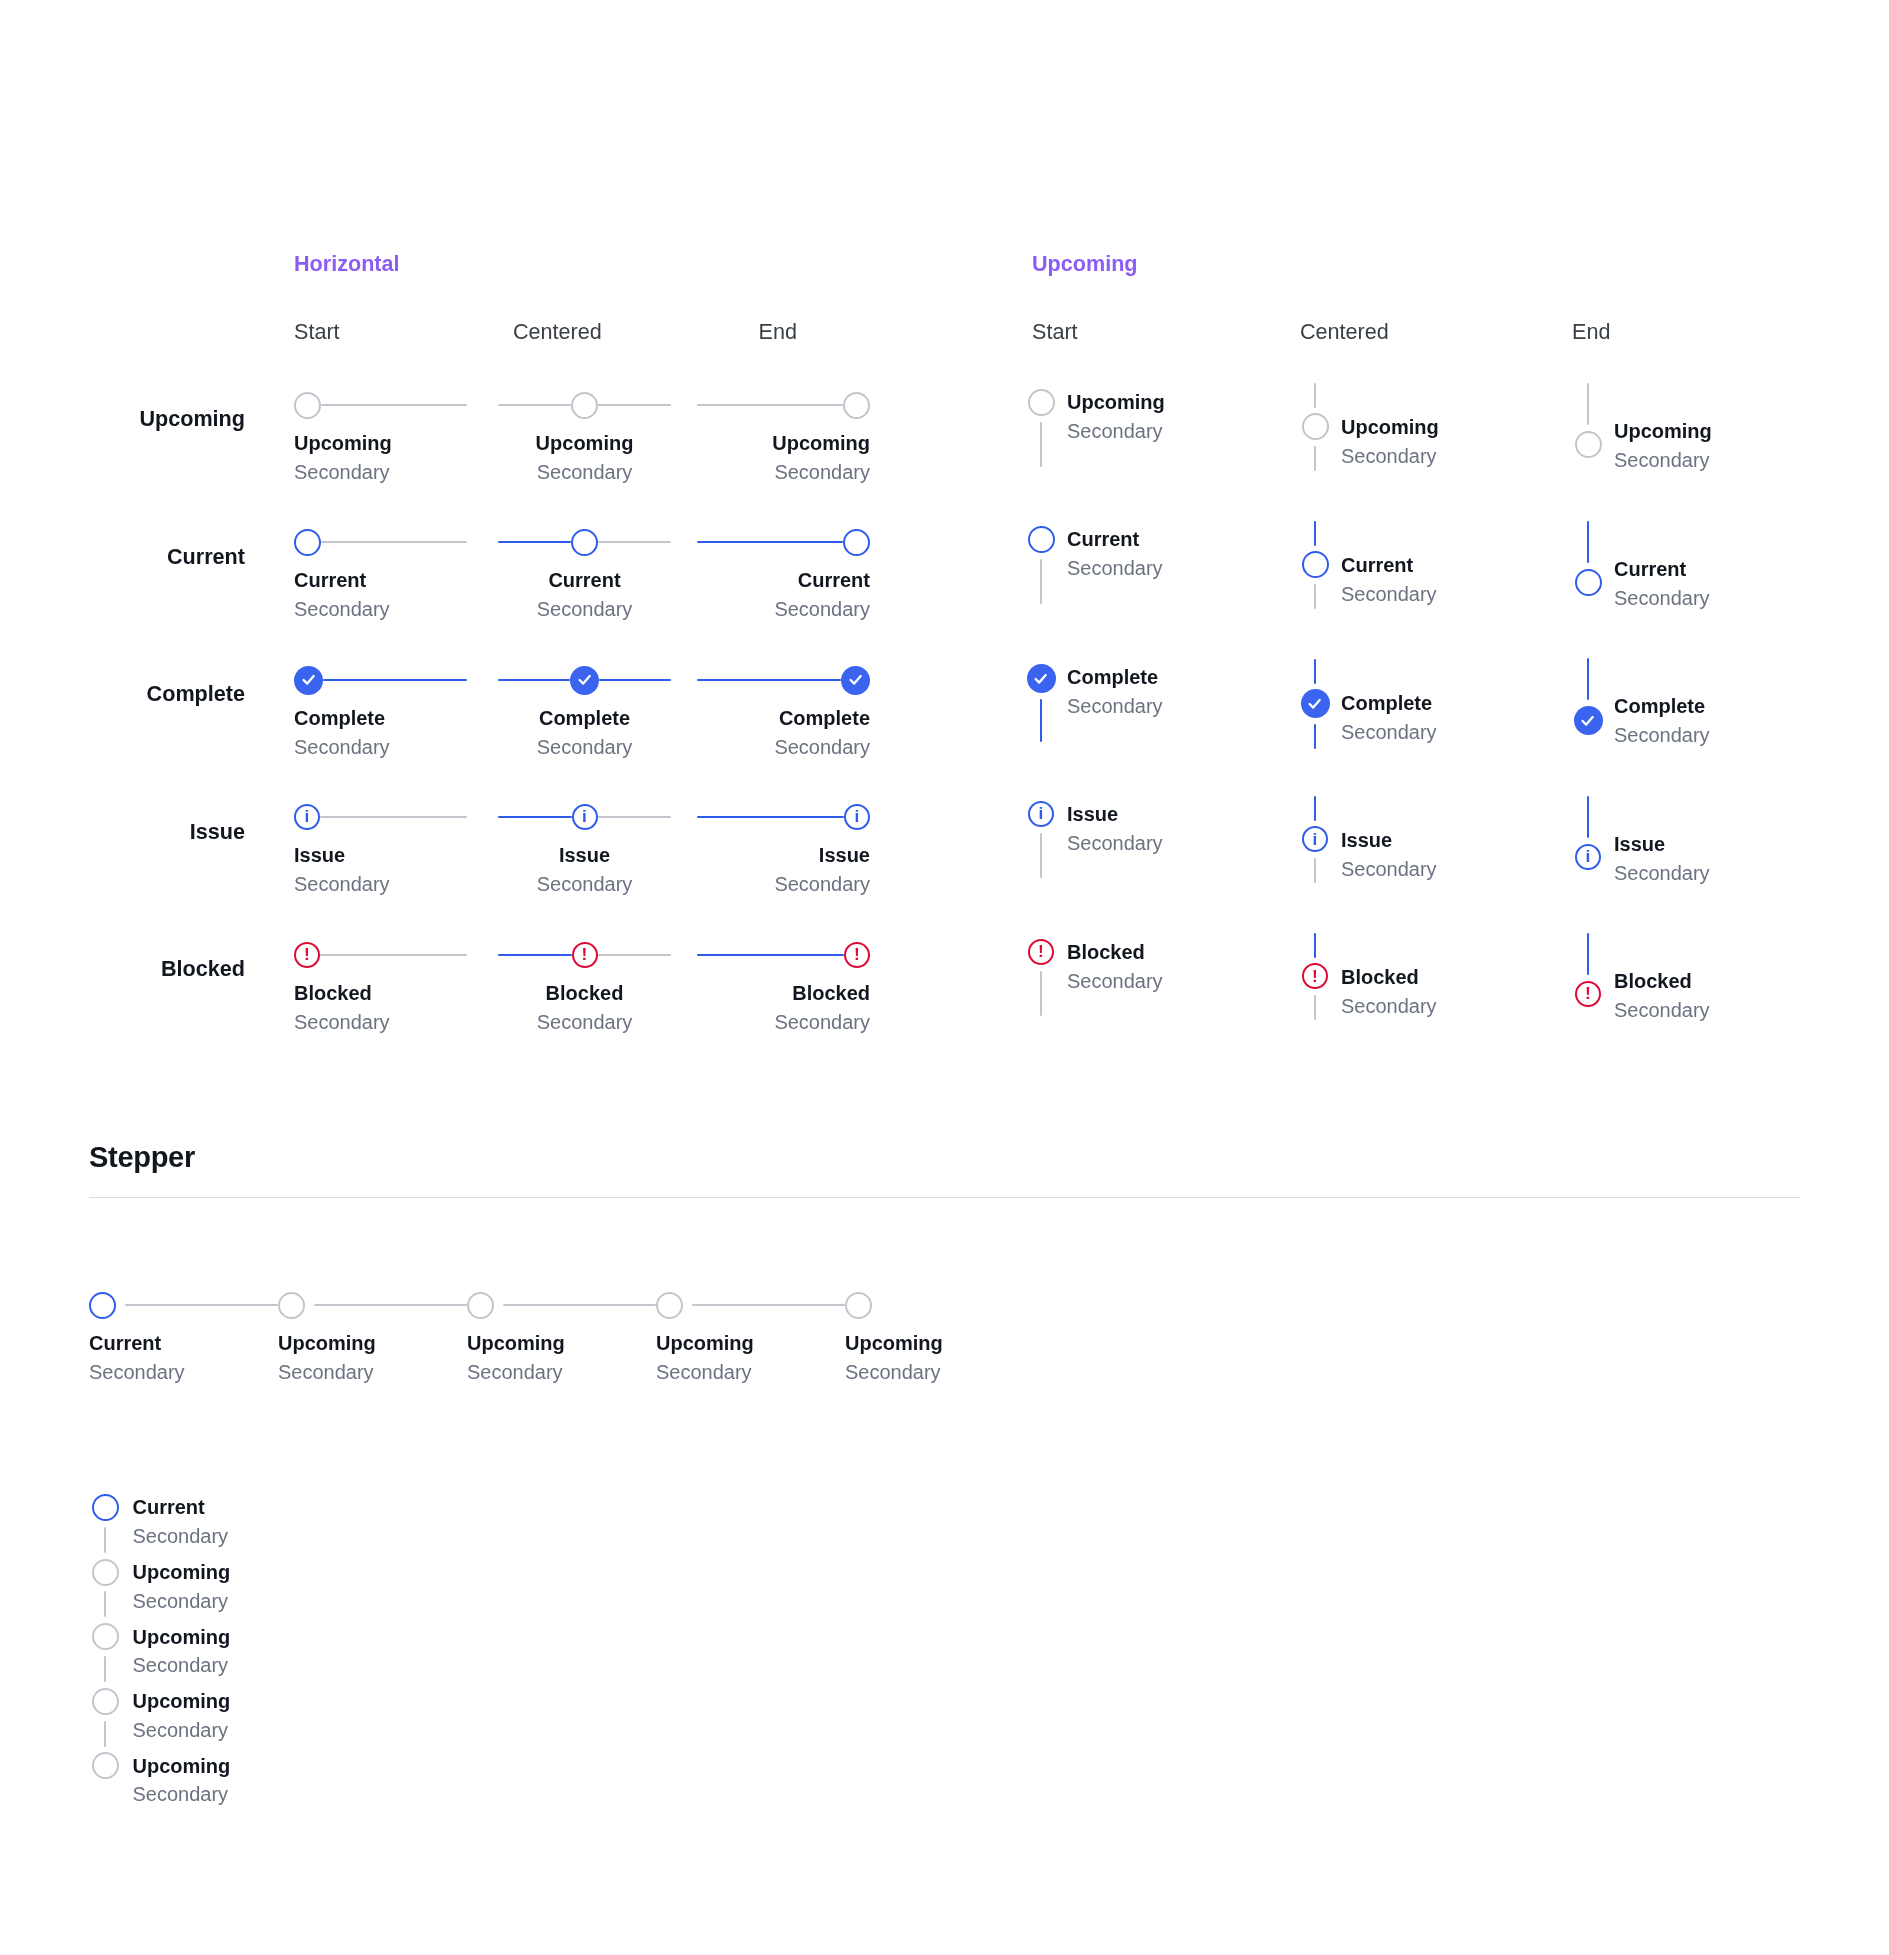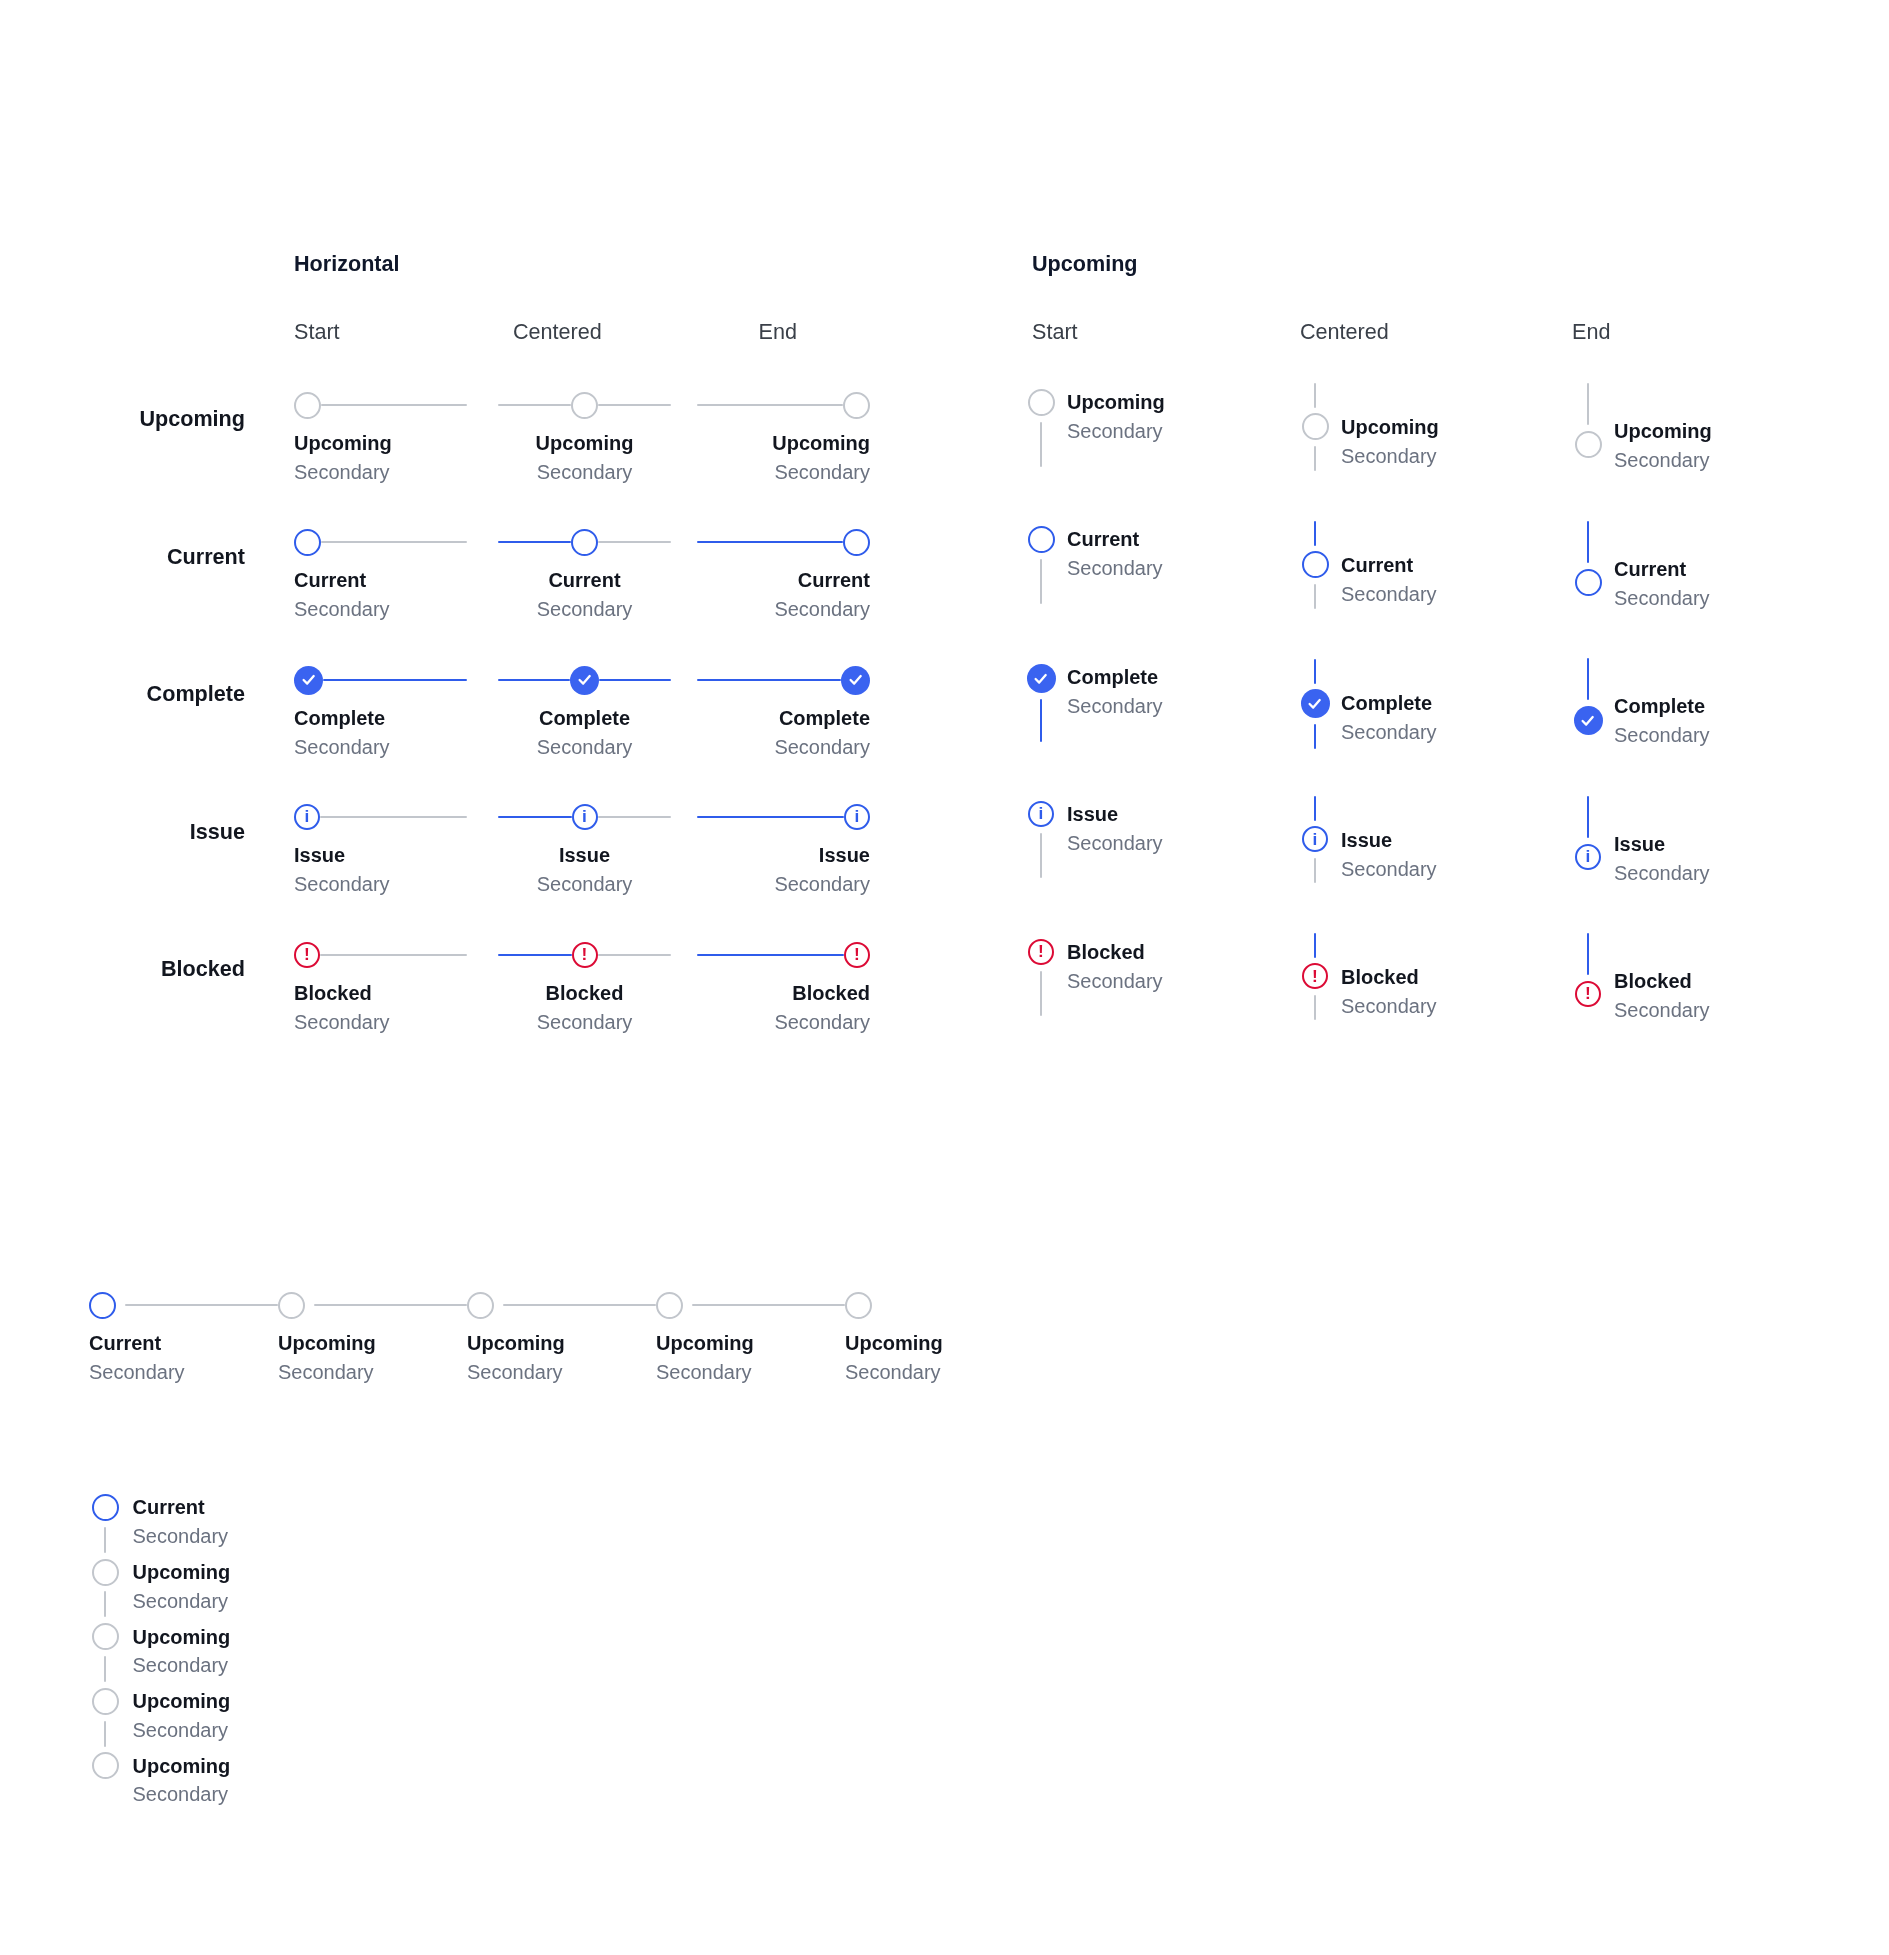--- a/index.html
+++ b/index.html
@@ -30,21 +30,21 @@
     background: #d7dade;
   }
 
   
   .steps-area { position: absolute; left: 0; top: 216px; width: 1889px; }
 
   .grp-title {
     position: absolute;
     font-size: 21.6px;
     font-weight: bold;
-    color: #0f172a;
+    color: #8b5cf6;
   }
   .col-head {
     position: absolute;
     font-size: 21.6px;
     font-weight: normal;
     color: #3a4049;
     white-space: nowrap;
   }
   .col-head.end { text-align: right; }
 
@@ -556,20 +556,24 @@
         </div>
       </div>
       <div class="vlabels" style="padding-top:36px">
         <div class="lbl-primary">Blocked</div>
         <div class="lbl-secondary">Secondary</div>
       </div>
     </div>
 
   </div>
 
+  <div class="section" style="top:1141px">
+    <div class="section-title">Stepper</div>
+    <div class="section-rule"></div>
+  </div>
 
   <div class="stepper-h" style="left:89px; top:1289px">
 
     <div class="sh-item">
       <div class="sh-track">
         <div class="node current"></div>
         <div class="sh-line"></div>
       </div>
       <div class="sh-labels">
         <div class="lbl-primary">Current</div>

